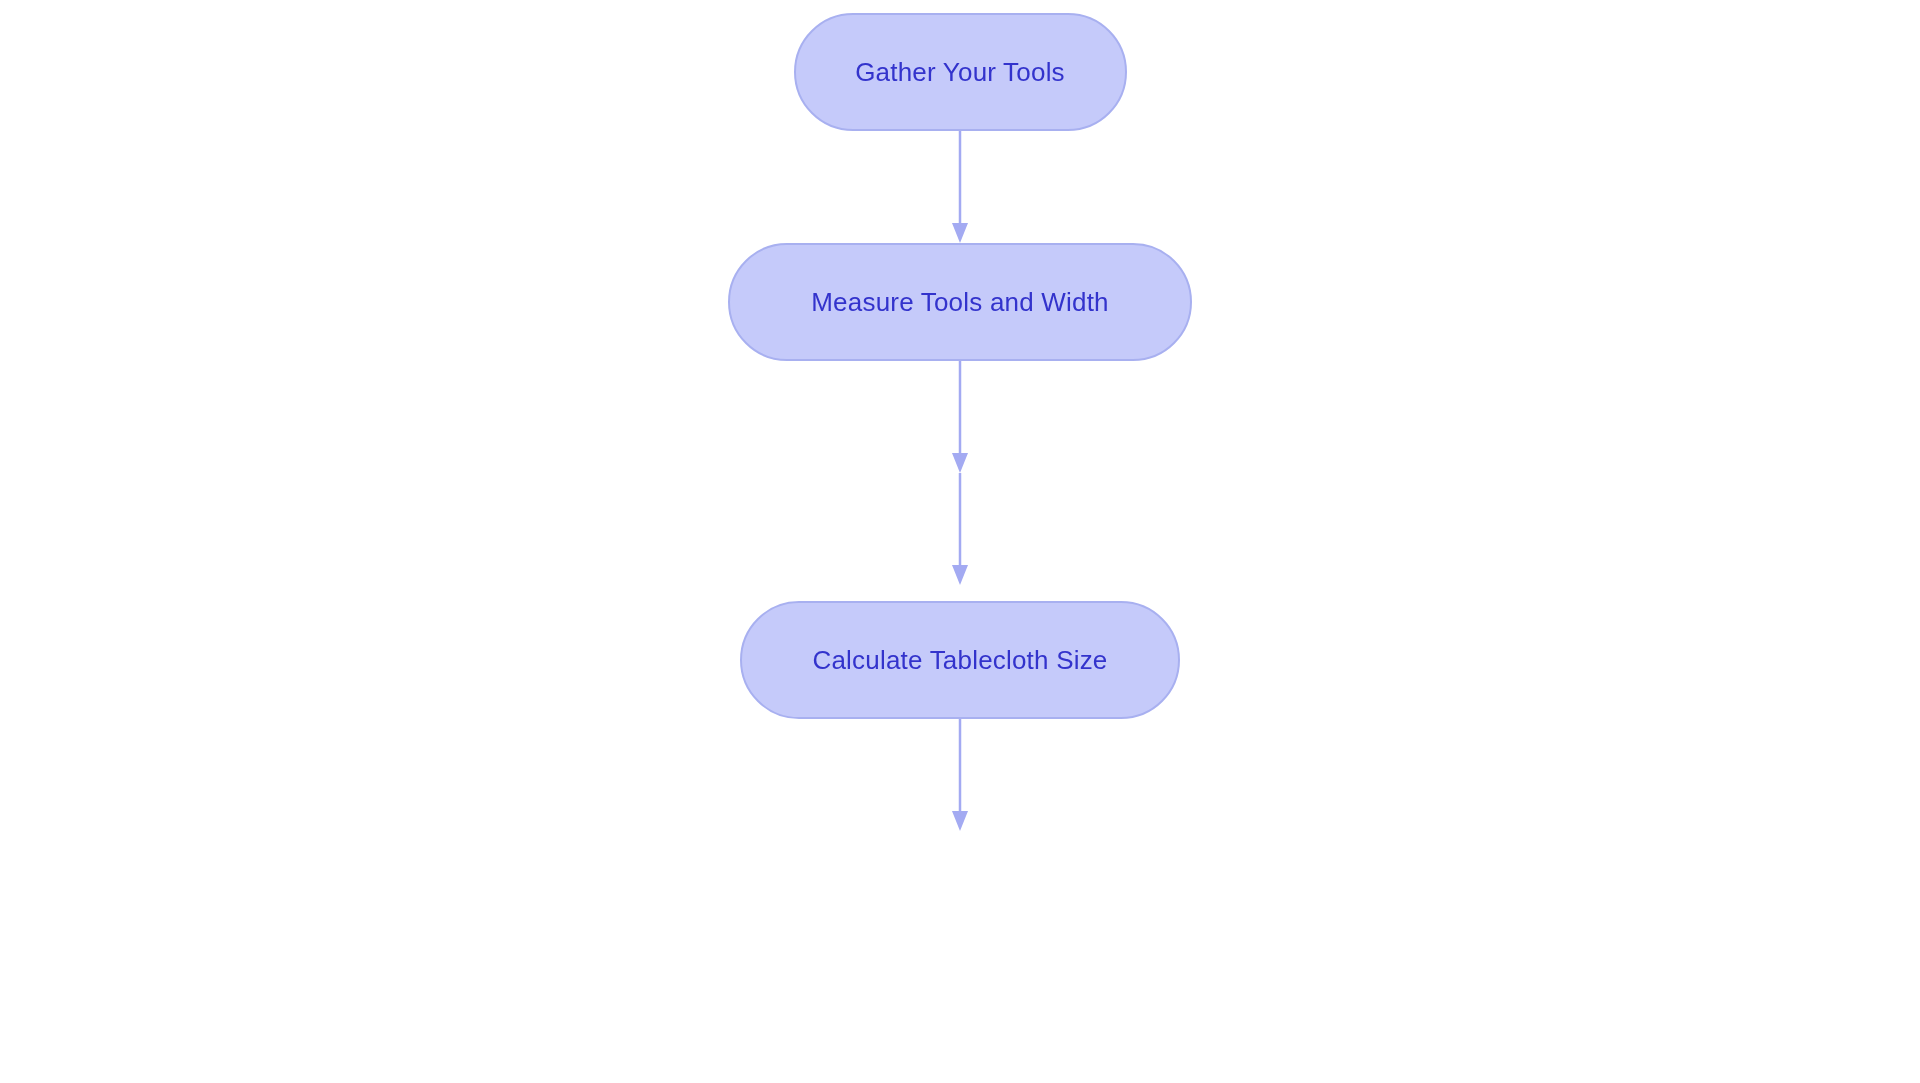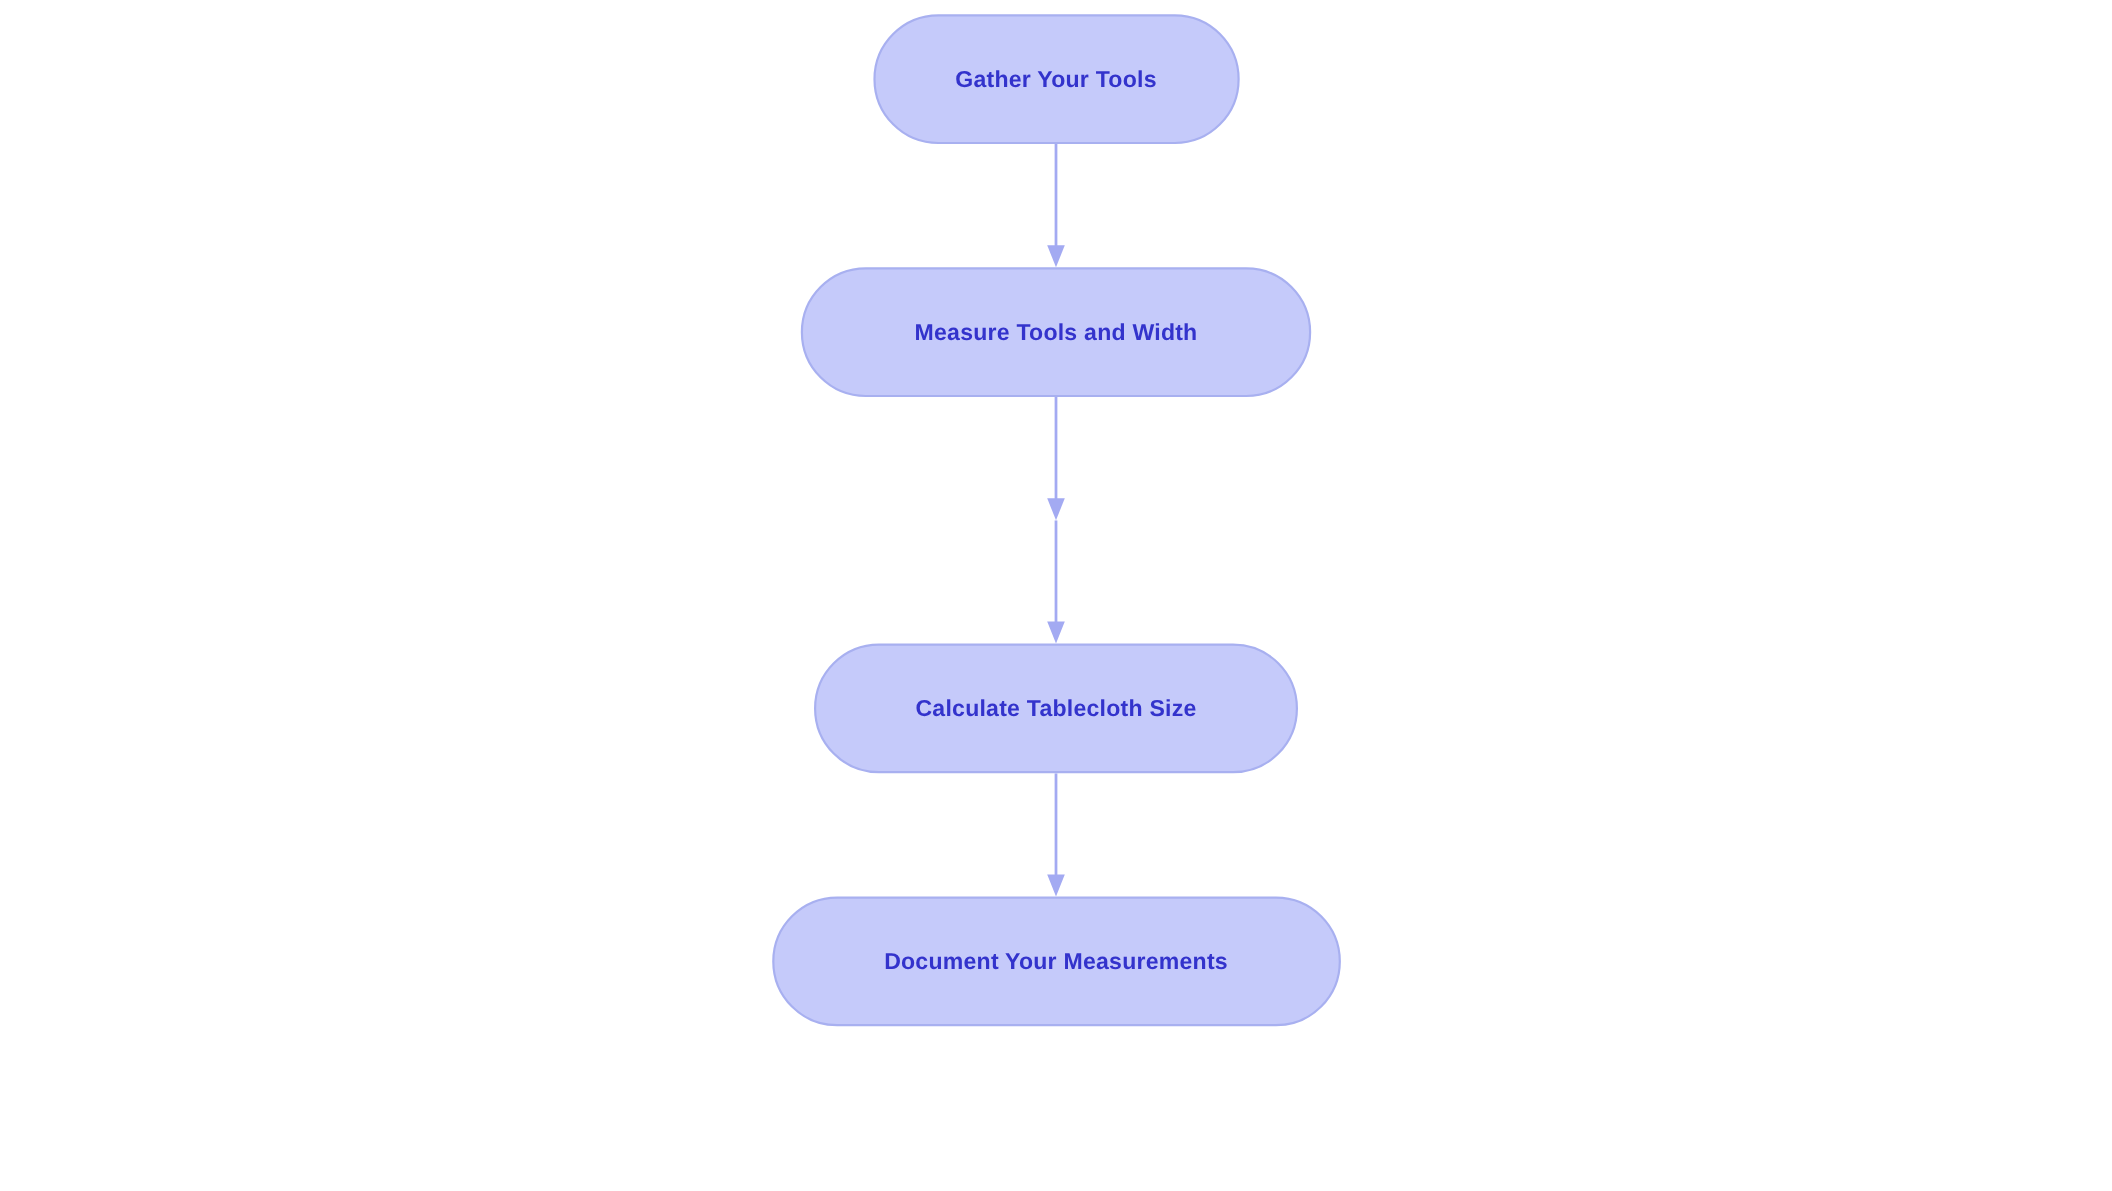--- a/index.html
+++ b/index.html
@@ -40,34 +40,34 @@
     background: #c5cafa;
     border: 2px solid #a8b0f0;
     display: flex;
     align-items: center;
     justify-content: center;
     flex: 0 0 auto;
   }
 
   .node-label {
     font-family: "Liberation Sans", sans-serif;
-    font-size: 21px;
-    font-weight: 700;
+    font-size: 26px;
+    font-weight: 400;
     color: #3333cc;
     letter-spacing: 0.2px;
     white-space: nowrap;
     line-height: 1;
     text-align: center;
   }
 
   
   .node-w1 { width: 333px; }
   .node-w2 { width: 464px; }
   .node-w3 { width: 400px; }
-  .node-w4 { width: 440px; }
+  .node-w4 { width: 440px; margin-top: 16px; }
   .node-w5 { width: 517px; }
 
   
   .connector {
     position: relative;
     width: 20px;
     height: 112px;
     flex: 0 0 auto;
     display: block;
   }
@@ -121,18 +121,15 @@
       <span class="node-label">Calculate Tablecloth Size</span>
     </div>
 
     <div class="connector">
       <svg viewBox="0 0 20 112" xmlns="http://www.w3.org/2000/svg" aria-hidden="true">
         <line x1="10" y1="0" x2="10" y2="96" stroke="#a3aaf2" stroke-width="2.5"></line>
         <polygon points="2,92 18,92 10,112" fill="#a3aaf2"></polygon>
       </svg>
     </div>
 
-    <div class="node node-w5">
-      <span class="node-label">Document Your Measurements</span>
-    </div>
 
   </div>
 </div>
 
 </body></html>

